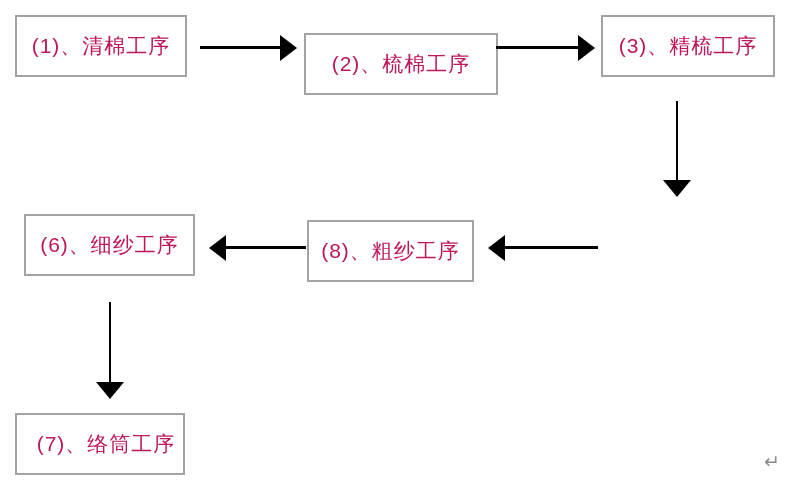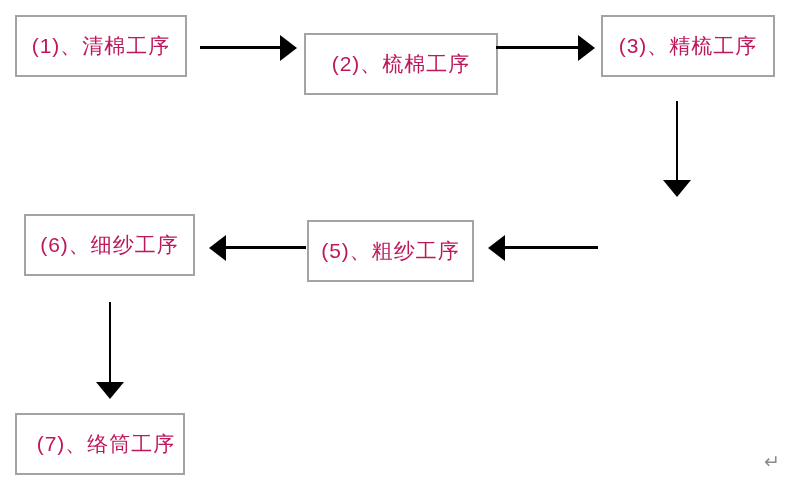--- a/index.html
+++ b/index.html
@@ -105,21 +105,21 @@
   <div class="node node1">
     <span>(1)、清棉工序</span>
   </div>
   <div class="node node2">
     <span>(2)、梳棉工序</span>
   </div>
   <div class="node node3">
     <span>(3)、精梳工序</span>
   </div>
   <div class="node node5">
-    <span>(5)、粗纱工序</span>
+    <span>(8)、粗纱工序</span>
   </div>
   <div class="node node6">
     <span>(6)、细纱工序</span>
   </div>
   <div class="node node7">
     <span>(7)、络筒工序</span>
   </div>
 
   <div class="line-h a1-line"></div>
   <div class="head head-right a1-head"></div>

